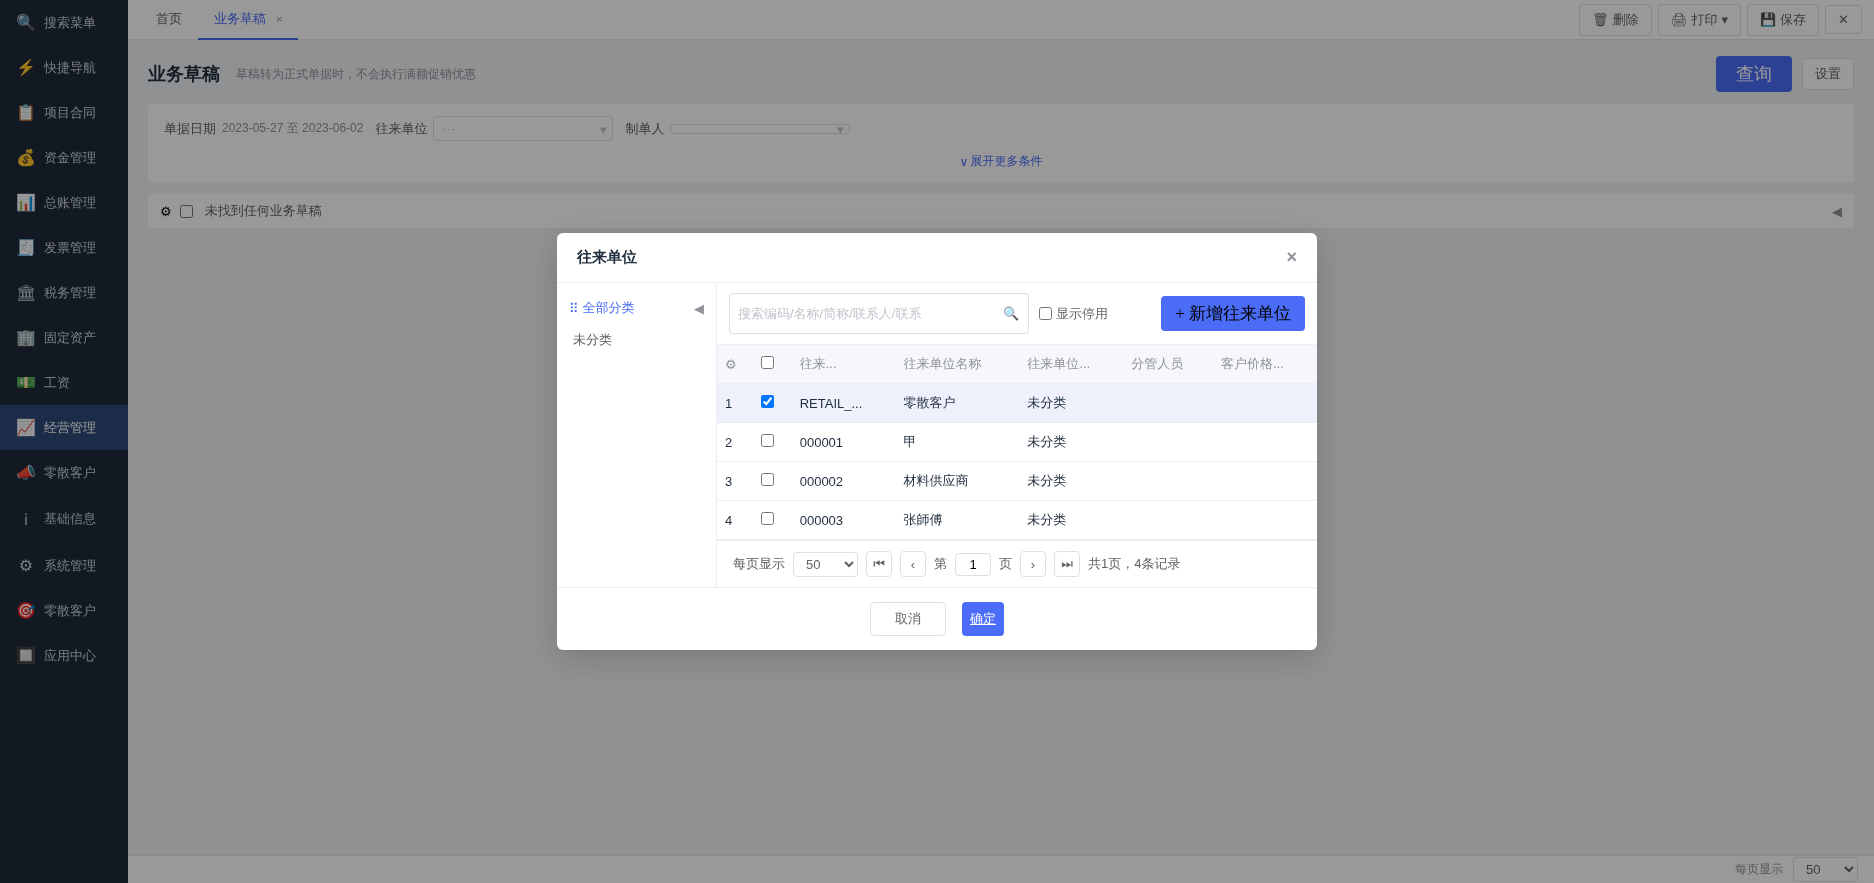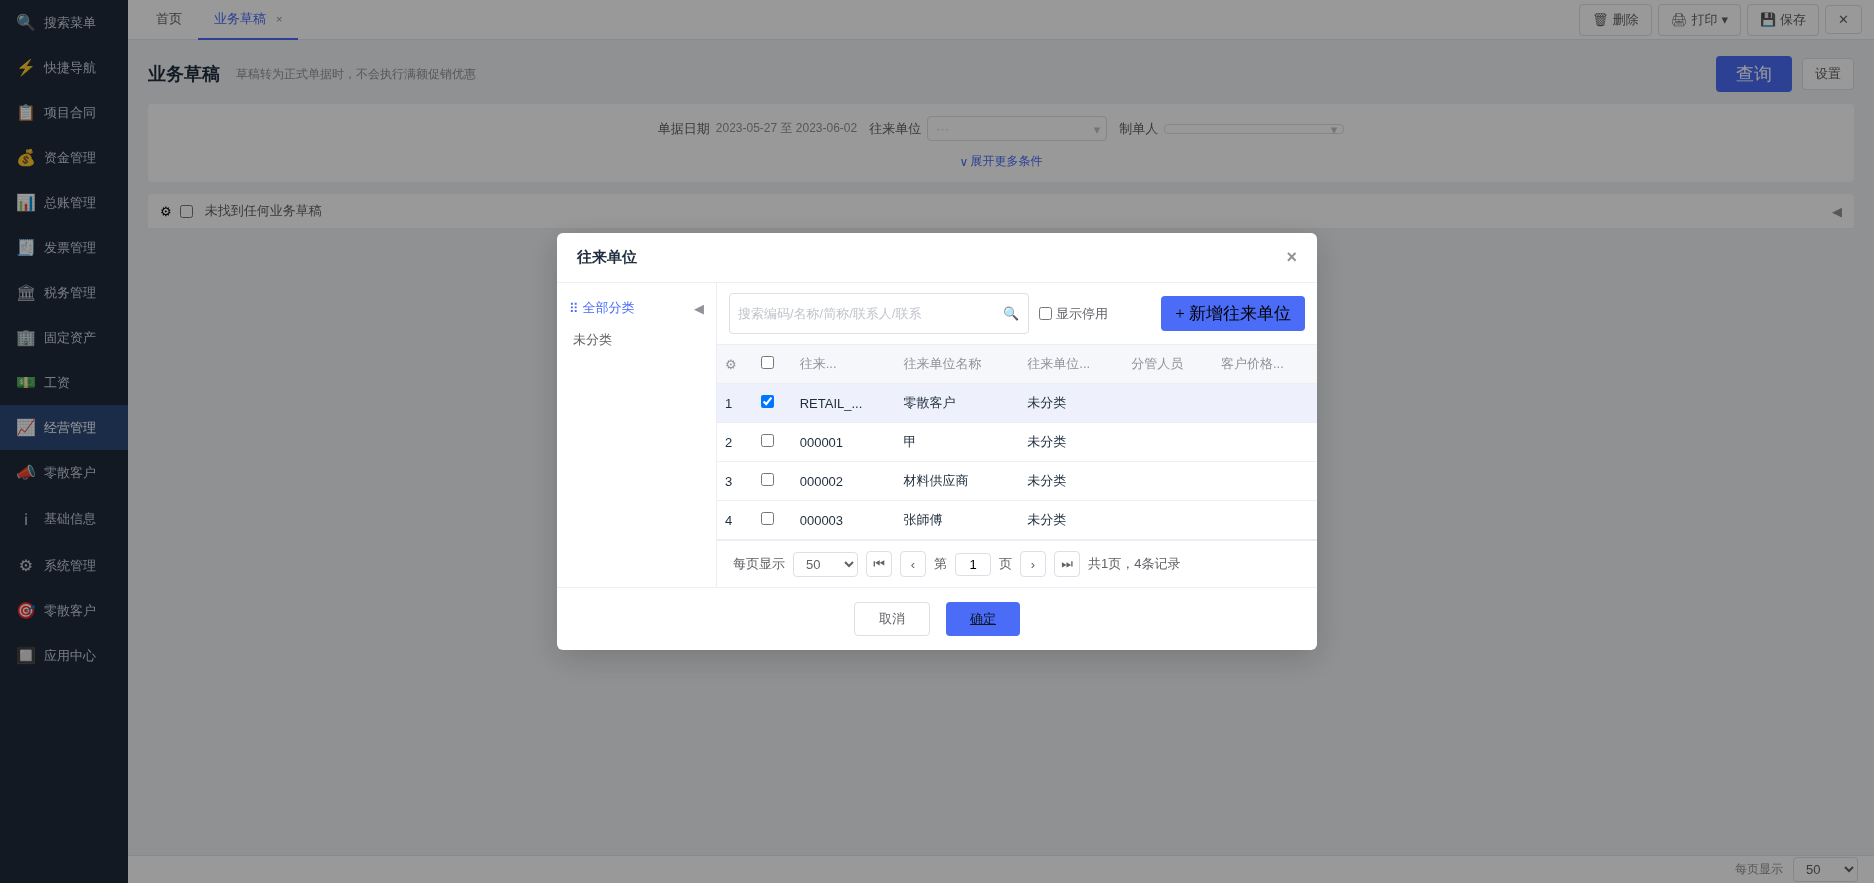--- a/index.html
+++ b/index.html
@@ -119,21 +119,20 @@
     
     .filter-row {
       background: #fff;
       border-radius: 4px;
       padding: 12px 16px;
       margin-bottom: 12px;
       display: flex;
       flex-wrap: wrap;
       align-items: center;
       gap: 12px;
-      justify-content: center;
     }
     .filter-item {
       display: flex;
       align-items: center;
       gap: 6px;
       font-size: 13px;
       color: #606266;
     }
     .filter-label { color: #606266; white-space: nowrap; }
     .date-buttons { display: flex; gap: 4px; }
@@ -380,25 +379,25 @@
     .btn-cancel {
       padding: 7px 24px;
       border: 1px solid #dcdfe6;
       border-radius: 4px;
       background: #fff;
       cursor: pointer;
       font-size: 13px;
       color: #606266;
     }
     .btn-confirm {
-      padding: 7px 24px;
+      padding: 7px 8px;
       border: none;
       border-radius: 4px;
       background: #4a6cf7;
-      color: #0f172a;
+      color: #ffffff;
       cursor: pointer;
       font-size: 13px;
       text-decoration: underline;
     }
 
     
     ::-webkit-scrollbar { width: 6px; height: 6px; }
     ::-webkit-scrollbar-track { background: #f1f1f1; }
     ::-webkit-scrollbar-thumb { background: #ccc; border-radius: 3px; }
 

